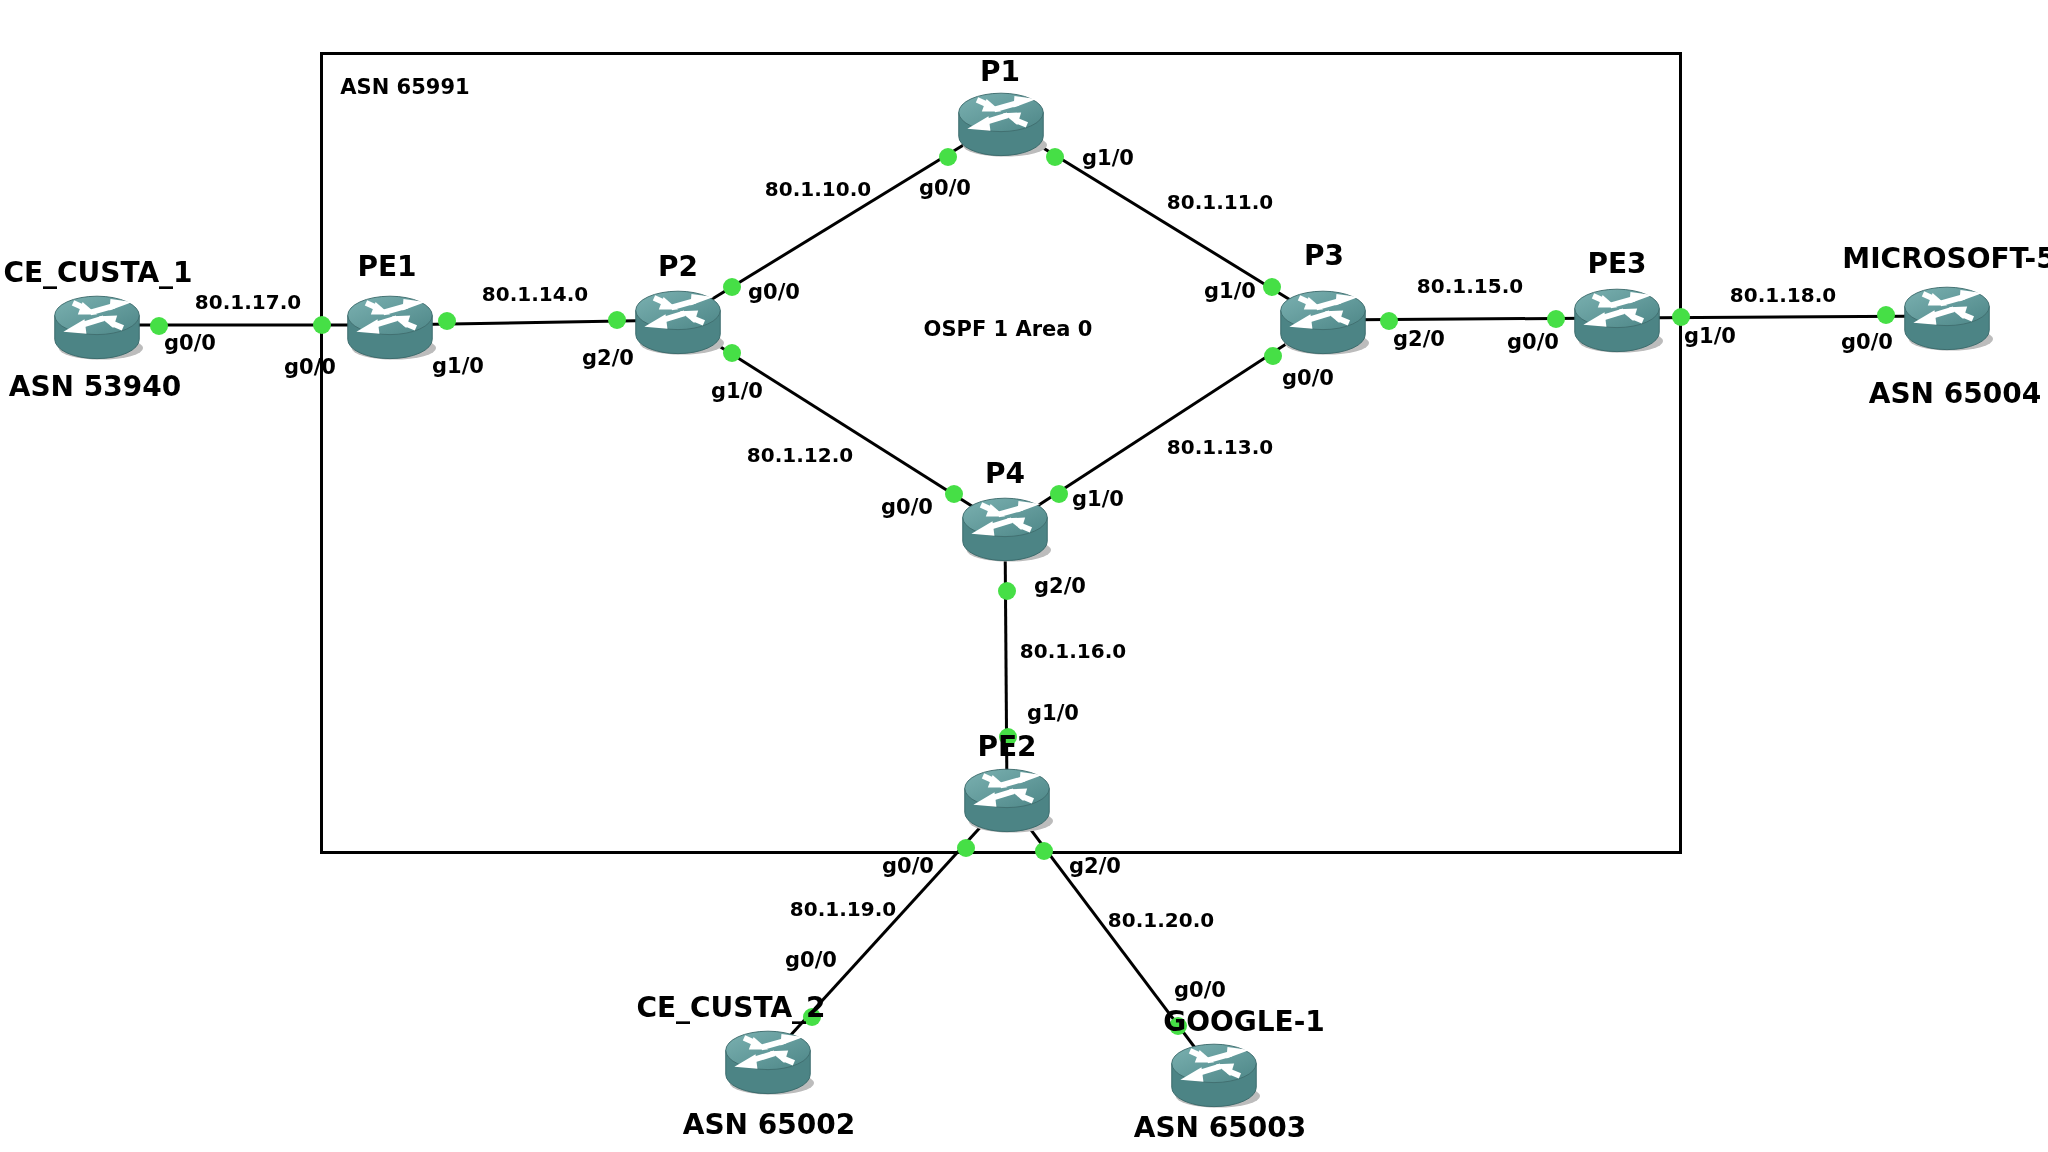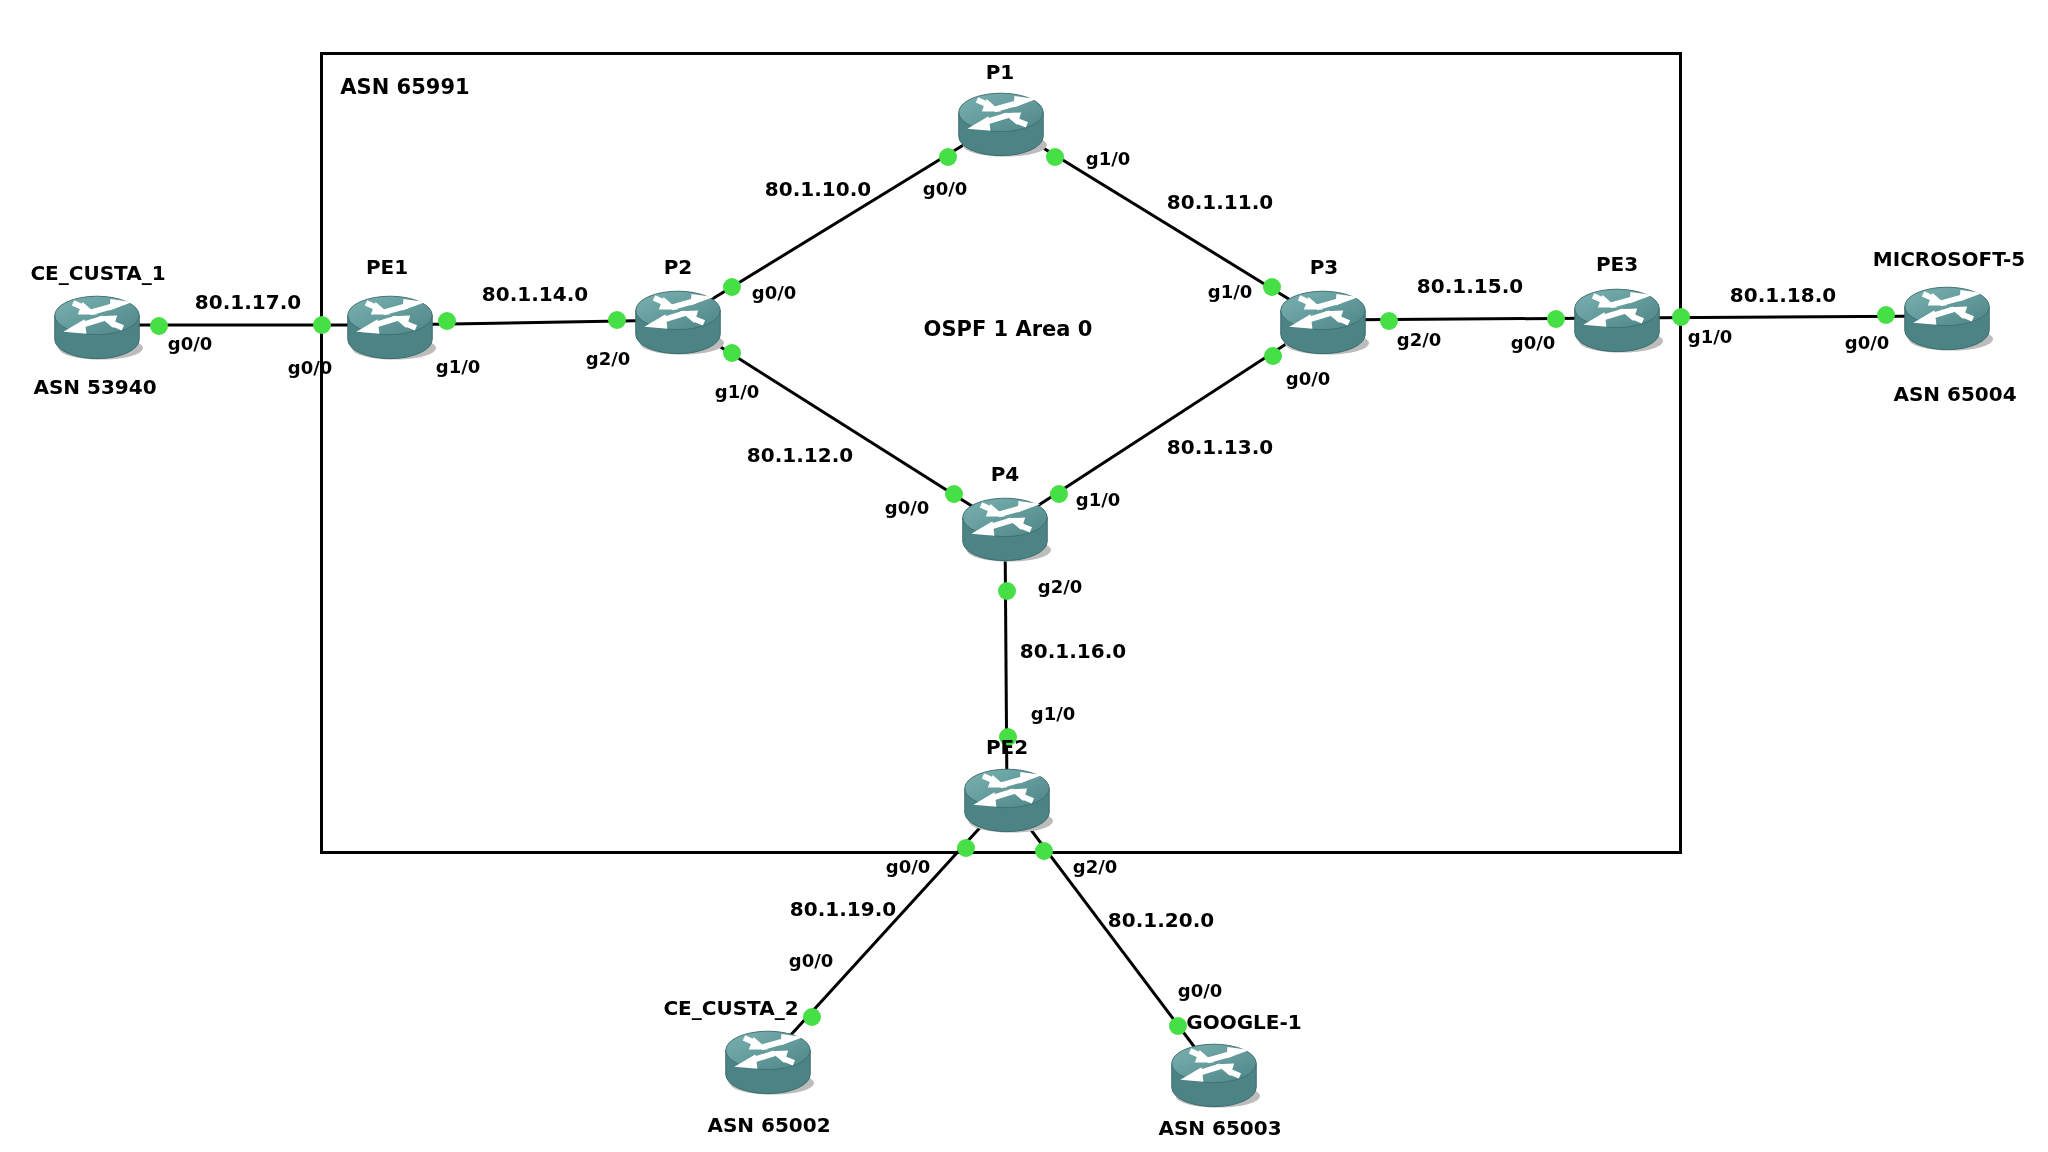--- a/index.html
+++ b/index.html
@@ -8,22 +8,22 @@
     font-family:"DejaVu Sans","Liberation Sans",sans-serif;overflow:hidden;
   }
   .region-box{
     position:absolute;border:3px solid #000;background:transparent;
   }
   .lbl{
     position:absolute;transform:translate(-50%,-50%);
     font-weight:bold;color:#000;white-space:nowrap;font-size:20px;line-height:1.1;
   }
   .lbl.region{font-size:21px;}
-  .lbl.node-name{font-size:20px;text-align:right;}
-  .lbl.iface{font-size:18px;}
+  .lbl.node-name{font-size:28px;text-align:right;}
+  .lbl.iface{font-size:21px;}
   .lbl.net{font-size:20px;}
   .node{
     position:absolute;width:96px;height:78px;transform:translate(-50%,-50%);
   }
   .node svg{width:100%;height:100%;display:block;}
   .links-svg{position:absolute;left:0;top:0;}
   .links-svg line{stroke:#000;stroke-width:3;}
   .dot{fill:#46df46;}
 </style>
 </head>
@@ -148,21 +148,21 @@
       </svg>
     </div>
 
   <div class="lbl region" style="left:405px;top:88px">ASN 65991</div>
   <div class="lbl region" style="left:1008px;top:330px">OSPF 1 Area 0</div>
 
   <div class="lbl node-name" style="left:98px;top:273px">CE_CUSTA_1</div>
   <div class="lbl node-name" style="left:387px;top:267px">PE1</div>
   <div class="lbl node-name" style="left:1000px;top:72px">P1</div>
   <div class="lbl node-name" style="left:678px;top:267px">P2</div>
-  <div class="lbl node-name" style="left:1324px;top:267px">P3</div>
+  <div class="lbl node-name" style="left:1324px;top:256px">P3</div>
   <div class="lbl node-name" style="left:1005px;top:474px">P4</div>
   <div class="lbl node-name" style="left:1007px;top:747px">PE2</div>
   <div class="lbl node-name" style="left:1617px;top:264px">PE3</div>
   <div class="lbl node-name" style="left:1949px;top:259px">MICROSOFT-5</div>
   <div class="lbl node-name" style="left:731px;top:1008px">CE_CUSTA_2</div>
   <div class="lbl node-name" style="left:1244px;top:1022px">GOOGLE-1</div>
 
   <div class="lbl node-name" style="left:95px;top:387px">ASN 53940</div>
   <div class="lbl node-name" style="left:1955px;top:394px">ASN 65004</div>
   <div class="lbl node-name" style="left:769px;top:1125px">ASN 65002</div>

